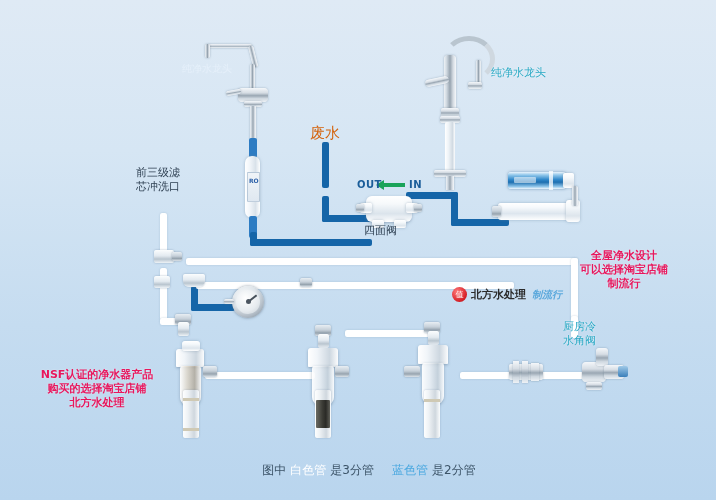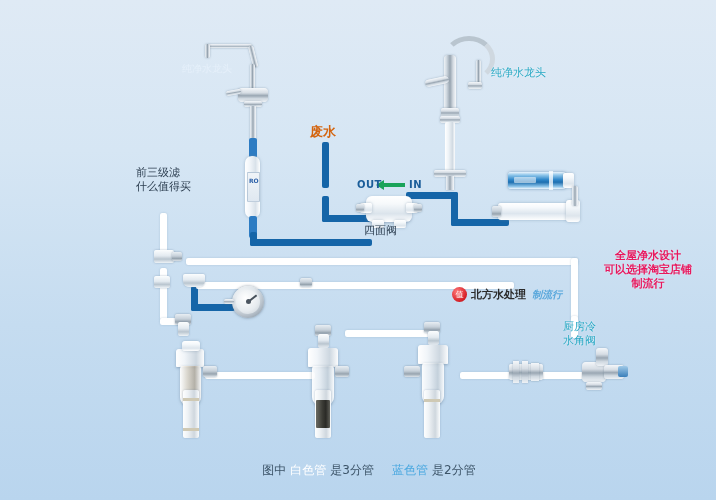--- a/index.html
+++ b/index.html
@@ -16,21 +16,21 @@
   .pipe.v{width:7px;}
   .pipe.h{height:7px;}
   .bpipe{position:absolute;background:#1565a8;border-radius:2px;}
   .bpipe.v{width:7px;}
   .bpipe.h{height:7px;}
 
   
   .lbl{position:absolute;white-space:pre;line-height:1.25;}
   .lbl-blue{color:#27a8c4;font-size:11px;text-shadow:0 0 2px rgba(255,255,255,.8);}
   .lbl-dark{color:#2c3e50;font-size:11px;}
-  .lbl-orange{color:#d4640e;font-size:13px;font-weight:bold;}
+  .lbl-orange{color:#d4640e;font-size:15px;font-weight:normal;}
   .lbl-red{color:#e8175d;font-size:11px;font-weight:bold;text-align:center;
            text-shadow:0 0 2px rgba(255,255,255,.55);}
   .lbl-white{color:#eef6ff;font-size:10px;opacity:.55;}
   .lbl-cap{color:#3c5468;font-size:12px;}
   .cap-white{color:#ffffff;}
   .cap-blue{color:#4aa8e0;}
 
   .lbl-io{position:absolute;color:#1a5d99;font-size:10px;font-weight:bold;letter-spacing:.5px;}
 
   
@@ -284,25 +284,28 @@
     <div class="abs chrome" style="left:596px;top:348px;width:12px;height:18px;border-radius:3px;"></div>
     <div class="abs chrome" style="left:604px;top:365px;width:20px;height:14px;border-radius:3px;"></div>
     <div class="abs" style="left:618px;top:366px;width:10px;height:11px;border-radius:2px;background:linear-gradient(to bottom,#9fc9e8,#3a7fba);"></div>
     <div class="abs chrome" style="left:586px;top:382px;width:16px;height:8px;border-radius:2px;"></div>
   </div>
 
   <div class="lbl lbl-white" style="left:182px;top:63px;">纯净水龙头</div>
   <div class="lbl lbl-blue" style="left:491px;top:66px;">纯净水龙头</div>
   <div class="lbl lbl-orange" style="left:310px;top:124px;">废水</div>
   <div class="lbl lbl-dark" style="left:136px;top:166px;">前三级滤
-什么值得买</div>
+芯冲洗口</div>
   <div class="lbl lbl-blue" style="left:563px;top:320px;">厨房冷
 水角阀</div>
 
-  <div class="lbl lbl-red" style="left:586px;top:249px;width:124px;">全屋净水设计
+  <div class="lbl lbl-red" style="left:22px;top:368px;width:150px;">NSF认证的净水器产品
+购买的选择淘宝店铺
+北方水处理</div>
+  <div class="lbl lbl-red" style="left:562px;top:249px;width:124px;">全屋净水设计
 可以选择淘宝店铺
 制流行</div>
 
   <div class="wm" style="left:452px;top:287px;">
     <div class="wm-logo">值</div>
     <div class="wm-txt">北方水处理</div>
     <div class="wm-sub" style="margin-left:2px;">制流行</div>
   </div>
 
   <div style="position:absolute;left:0;top:462px;width:716px;display:flex;justify-content:center;align-items:baseline;gap:4px;">

